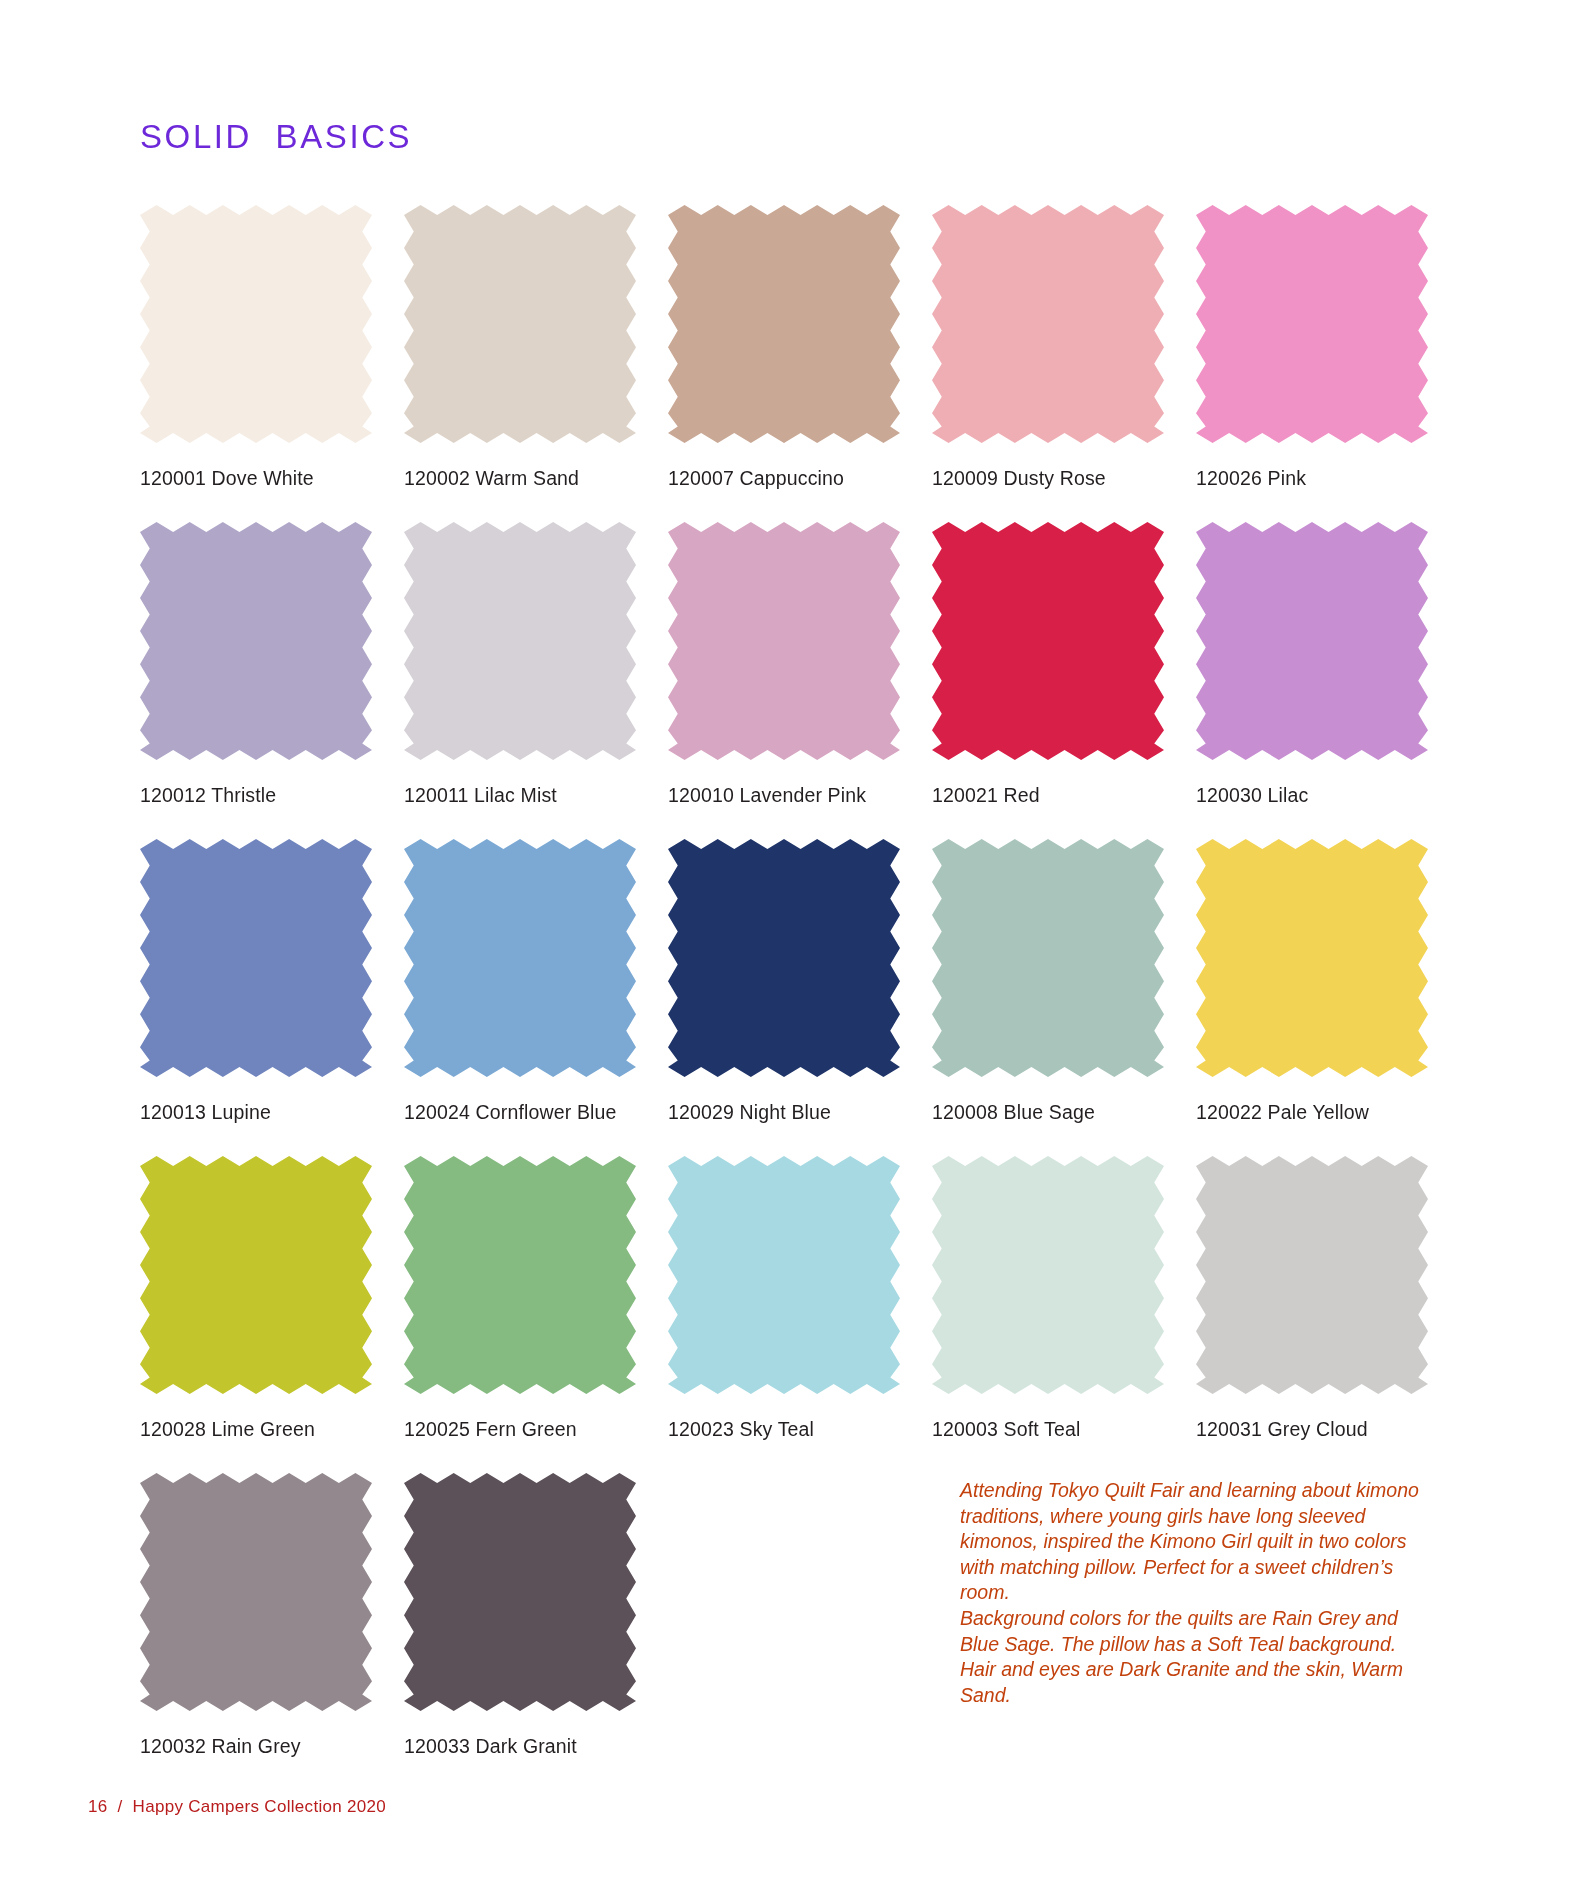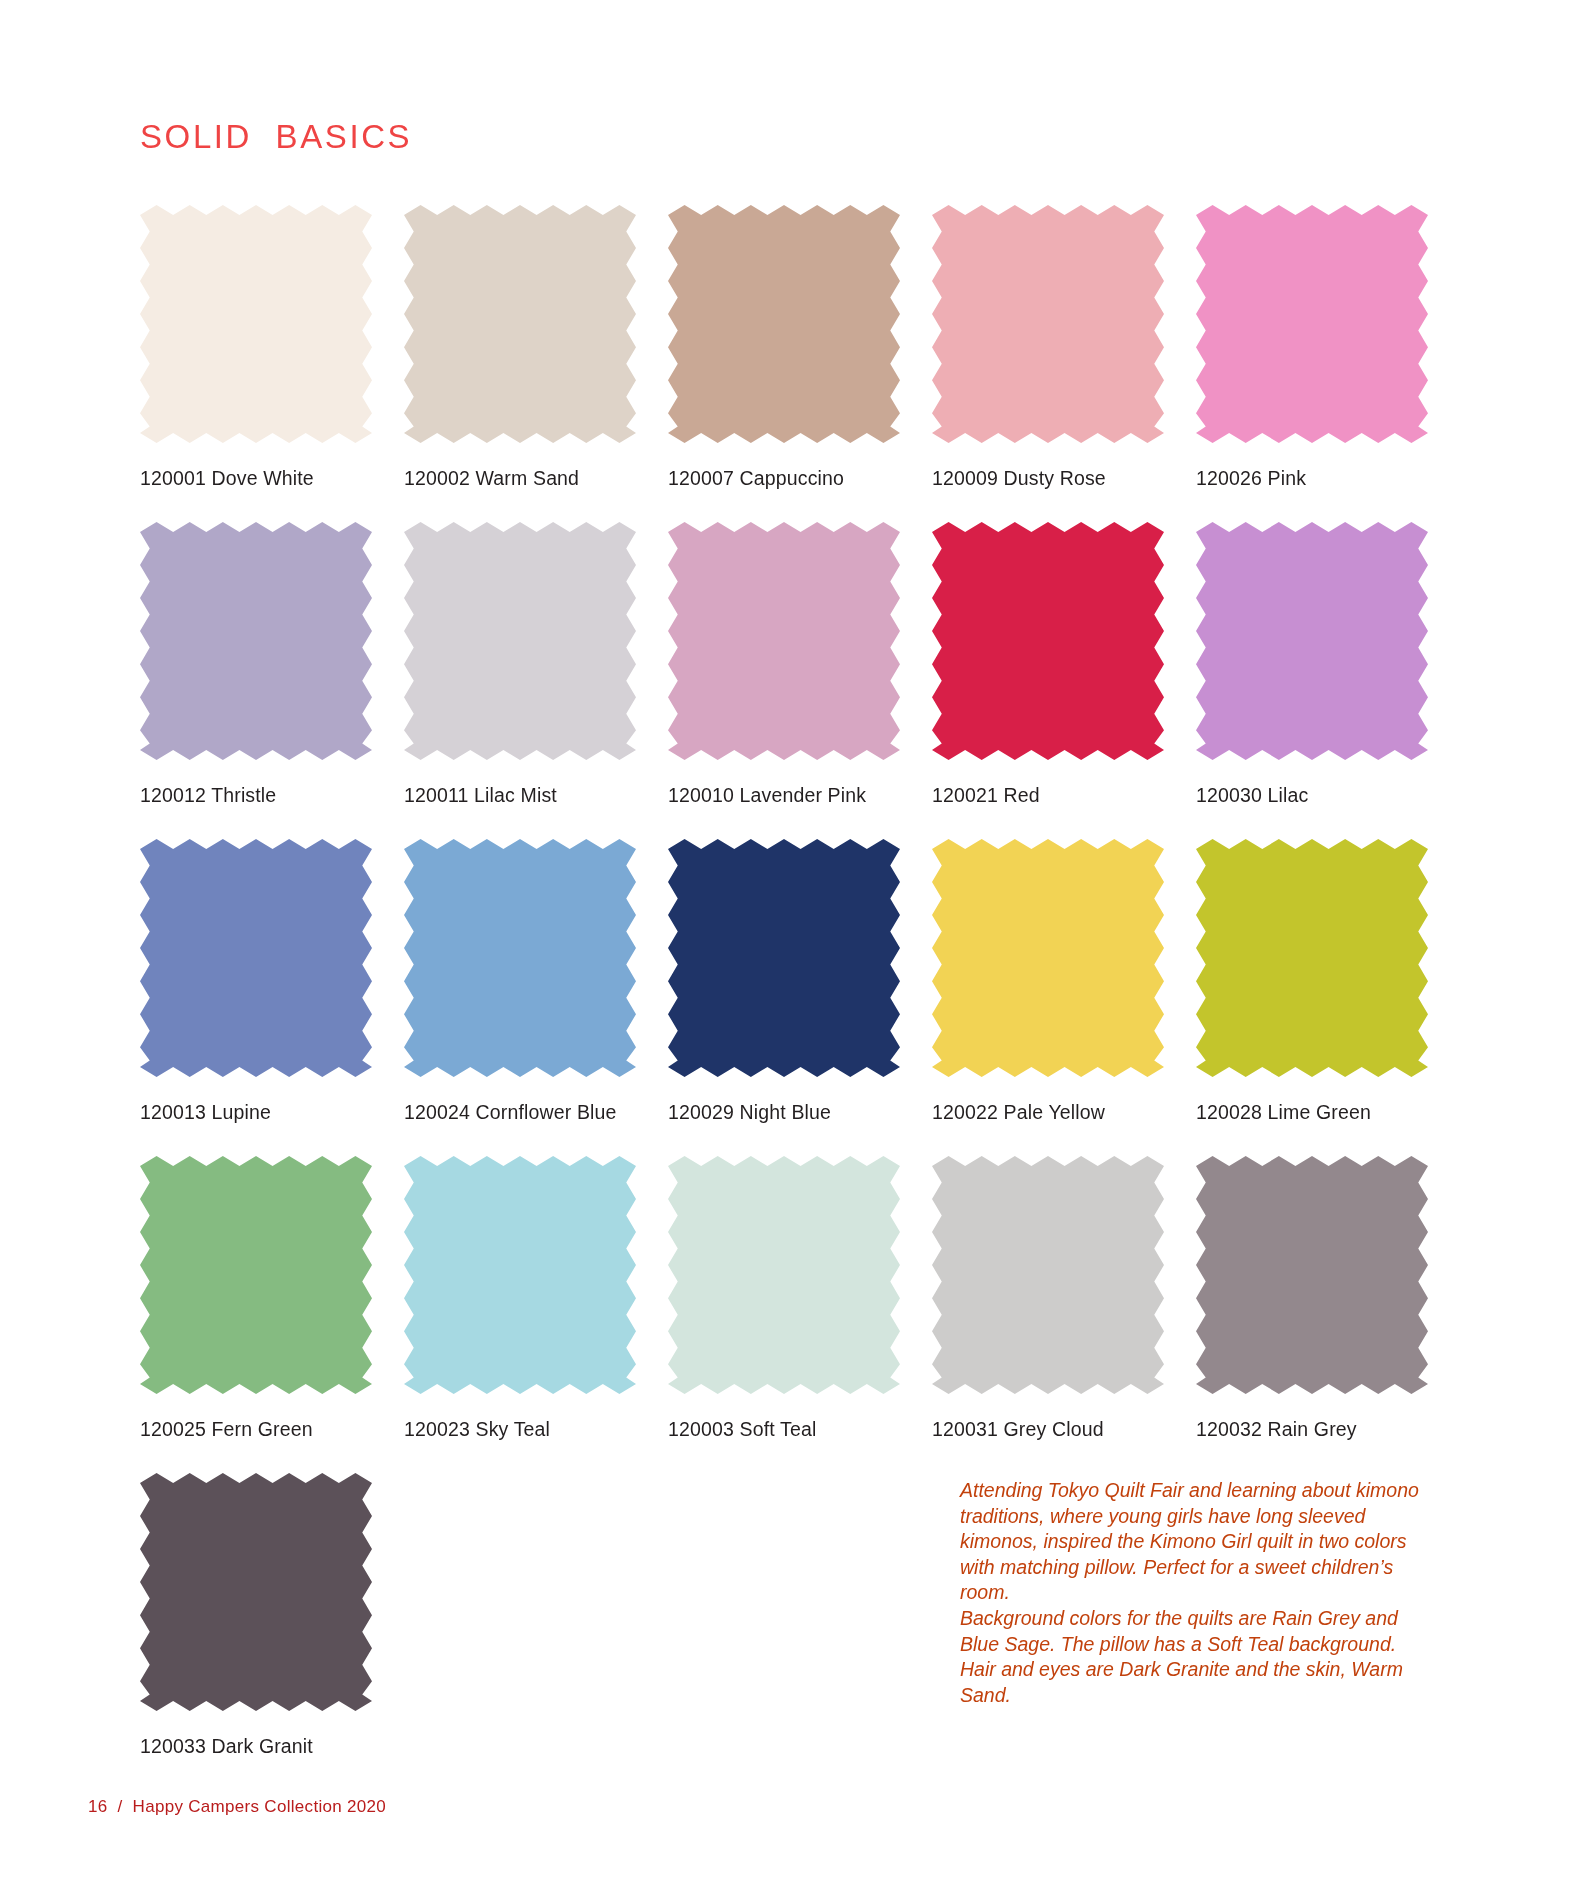--- a/index.html
+++ b/index.html
@@ -22,21 +22,21 @@
     inset: 0;
   }
 
   .page-title {
     position: absolute;
     left: 140px;
     top: 118px;
     font-size: 33px;
     font-weight: 400;
     letter-spacing: 2.6px;
-    color: #ef4444;
+    color: #6d28d9;
     white-space: pre;
   }
 
   
   .swatch-grid {
     position: absolute;
     left: 140px;
     top: 205px;
     width: 1290px;
     display: grid;
@@ -194,20 +194,26 @@
         <div class="swatch-label">120024 Cornflower Blue</div>
       </div>
       <div class="swatch-cell">
         <svg class="swatch-chip" viewBox="0 0 100 100" preserveAspectRatio="none">
           <rect x="0" y="0" width="100" height="100" fill="#1f3468" clip-path="url(#zigzag)"></rect>
         </svg>
         <div class="swatch-label">120029 Night Blue</div>
       </div>
       <div class="swatch-cell">
         <svg class="swatch-chip" viewBox="0 0 100 100" preserveAspectRatio="none">
+          <rect x="0" y="0" width="100" height="100" fill="#a8c4bb" clip-path="url(#zigzag)"></rect>
+        </svg>
+        <div class="swatch-label">120008 Blue Sage</div>
+      </div>
+      <div class="swatch-cell">
+        <svg class="swatch-chip" viewBox="0 0 100 100" preserveAspectRatio="none">
           <rect x="0" y="0" width="100" height="100" fill="#f2d354" clip-path="url(#zigzag)"></rect>
         </svg>
         <div class="swatch-label">120022 Pale Yellow</div>
       </div>
       <div class="swatch-cell">
         <svg class="swatch-chip" viewBox="0 0 100 100" preserveAspectRatio="none">
           <rect x="0" y="0" width="100" height="100" fill="#c3c52c" clip-path="url(#zigzag)"></rect>
         </svg>
         <div class="swatch-label">120028 Lime Green</div>
       </div>

